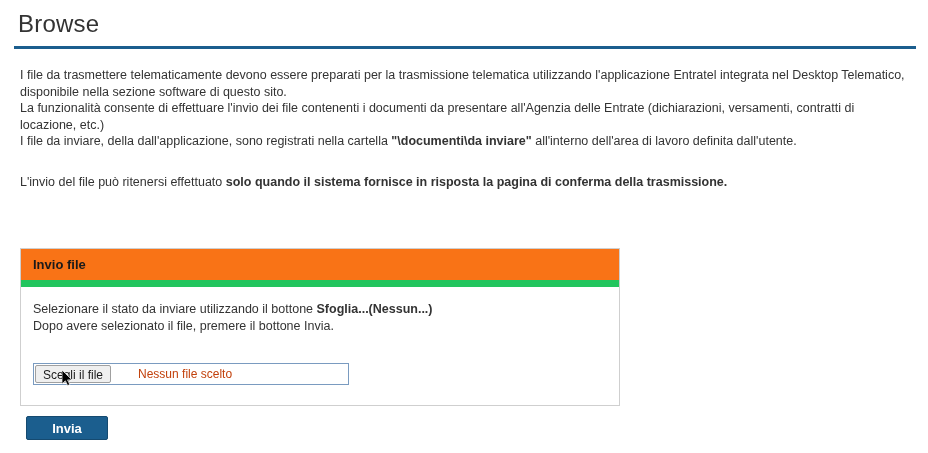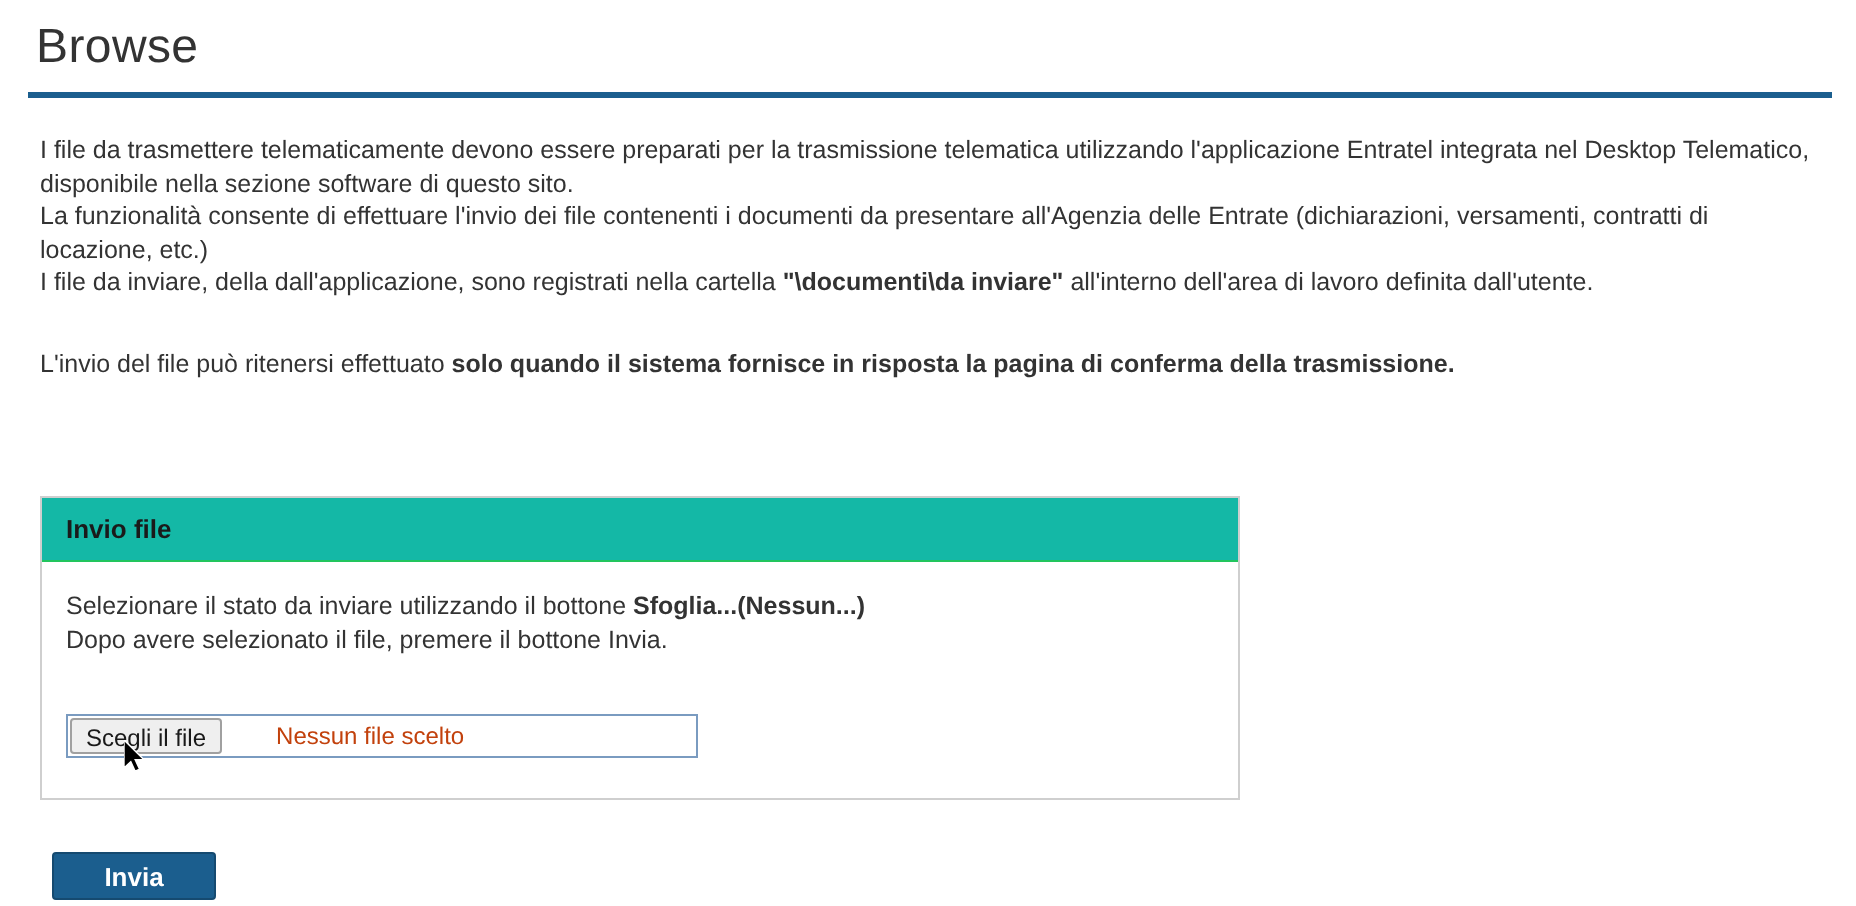--- a/index.html
+++ b/index.html
@@ -52,22 +52,22 @@
   .panel {
     position: absolute;
     left: 20px;
     top: 238px;
     width: 600px;
     border: 1px solid #cfcfcf;
     background: #ffffff;
     box-sizing: border-box;
   }
   .panel-header {
-    background: #14b8a6;
-    border-bottom: 1px solid #22c55e;
+    background: #f97316;
+    border-bottom: 7px solid #22c55e;
     padding: 8px 12px;
     font-size: 13px;
     font-weight: bold;
     color: #1a1a1a;
   }
   .panel-body {
     padding: 14px 12px 20px 12px;
     font-size: 12.5px;
     line-height: 17px;
     color: #333333;
@@ -110,21 +110,21 @@
     position: absolute;
     left: 62px;
     top: 360px;
     width: 12px;
     height: 18px;
     pointer-events: none;
   }
   .submit-button {
     position: absolute;
     left: 26px;
-    top: 416px;
+    top: 406px;
     width: 82px;
     height: 24px;
     background: #1b5e8e;
     color: #ffffff;
     font-size: 13px;
     font-weight: bold;
     border: 1px solid #154a70;
     border-radius: 2px;
     cursor: pointer;
     font-family: "Liberation Sans", sans-serif;

